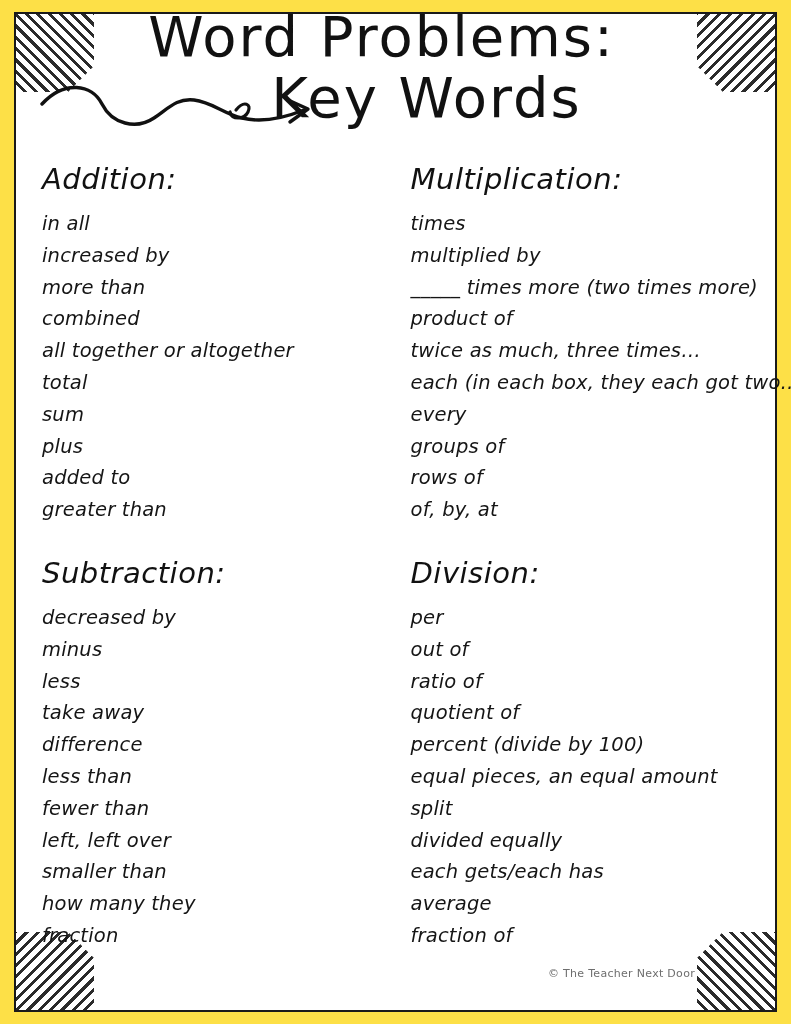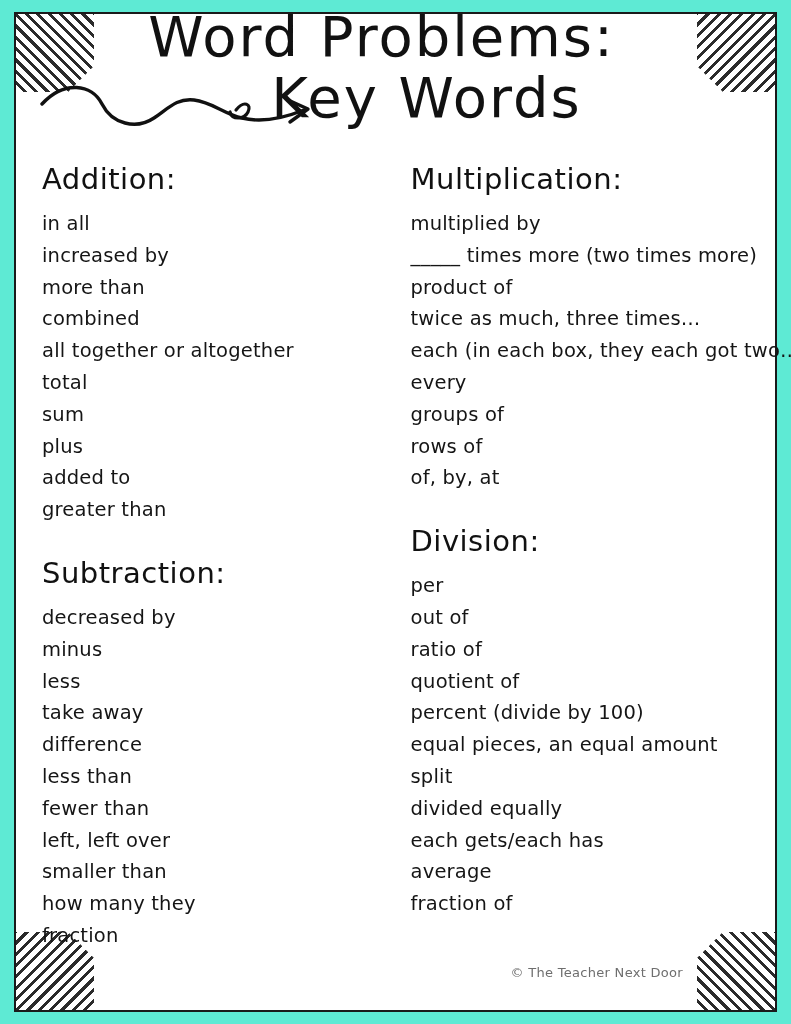--- a/index.html
+++ b/index.html
@@ -9,21 +9,21 @@
   }
   body {
     width: 791px; height: 1024px;
     font-family: "DejaVu Sans", sans-serif;
     overflow: hidden;
   }
 
   .page {
     position: relative;
     width: 791px; height: 1024px;
-    background: #5eead4;
+    background: #fde047;
   }
 
   
   .frame {
     position: absolute;
     left: 14px; top: 12px;
     width: 763px; height: 1000px;
     border: 2px solid #1a1a1a;
     background: #ffffff;
   }
@@ -101,21 +101,21 @@
     width: 763px; height: 1000px;
     padding: 150px 0 0 0;
   }
   .cols {
     display: flex;
     padding: 0 26px 0 28px;
   }
   .col { width: 50%; }
   .col.right { padding-left: 14px; }
 
-  .group { margin-bottom: 24px; }
+  .group { margin-bottom: 24px; font-style: italic; }
   .group:last-child { margin-bottom: 0; }
 
   .group-title {
     font-size: 29px;
     color: #111;
     letter-spacing: 0.5px;
     margin: 0 0 12px 0;
     font-weight: 400;
   }
   .group-title.sub-title { margin-top: 0; }
@@ -131,22 +131,22 @@
 
   
   .col.left .group.addition  { margin-bottom: 30px; }
   .col.right .group.multiplication { margin-bottom: 30px; }
   .col.left .group.subtraction .group-title { margin-bottom: 12px; }
 
   .second-row { margin-top: 8px; }
 
   .credit {
     position: absolute;
-    right: 108px; bottom: 44px;
-    font-size: 13px;
+    right: 96px; bottom: 44px;
+    font-size: 11px;
     color: #6e6e6e;
     letter-spacing: 0.3px;
     margin-top: 44px;
   }
 </style>
 </head>
 <body>
 
 <div class="page">
 
@@ -218,20 +218,21 @@
           </ul>
         </div>
 
       </div>
 
       <div class="col right">
 
         <div class="group multiplication">
           <h2 class="group-title">Multiplication:</h2>
           <ul class="terms">
+            <li>times</li>
             <li>multiplied by</li>
             <li>_____ times more (two times more)</li>
             <li>product of</li>
             <li>twice as much, three times…</li>
             <li>each (in each box, they each got two…)</li>
             <li>every</li>
             <li>groups of</li>
             <li>rows of</li>
             <li>of, by, at</li>
           </ul>

